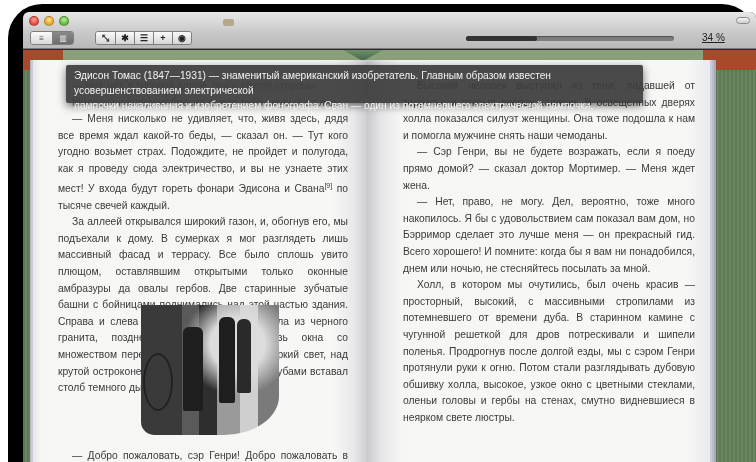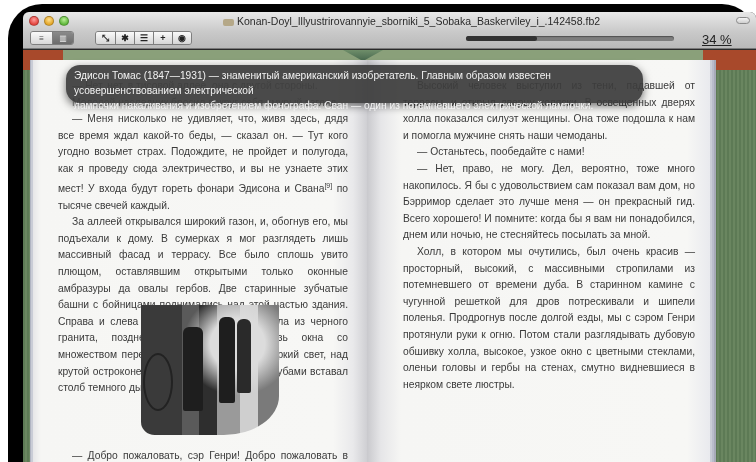--- a/index.html
+++ b/index.html
@@ -36,21 +36,21 @@
   .seg button { width: 21px; height: 12px; border: none; background: linear-gradient(#fafafa,#d8d8d8); font-size: 8px; color: #444; display: flex; align-items: center; justify-content: center; }
   .seg button.active { background: linear-gradient(#8a8a8a,#6c6c6c); color: #eee; }
   .seg button + button { border-left: 1px solid #7e7e7e; }
 
   .tools { position: absolute; top: 19px; left: 72px; display: flex; border: 1px solid #7e7e7e; border-radius: 3px; overflow: hidden; height: 14px; }
   .tools button { width: 19px; height: 12px; border: none; background: linear-gradient(#fafafa,#d6d6d6); font-size: 9px; color: #222; display: flex; align-items: center; justify-content: center; font-weight: bold; line-height: 1; }
   .tools button + button { border-left: 1px solid #7e7e7e; }
 
   .progress { position: absolute; top: 24px; left: 443px; width: 208px; height: 5px; border-radius: 3px; background: #7d7d7d; box-shadow: inset 0 1px 1px rgba(0,0,0,.35); }
   .progress-fill { height: 100%; border-radius: 3px; background: #333; }
-  .progress-label { position: absolute; top: 20px; left: 679px; font-size: 13px; color: #222; text-decoration: underline; }
+  .progress-label { position: absolute; top: 20px; left: 679px; font-size: 10px; color: #222; text-decoration: underline; }
 
   .book-area {
     position: absolute; left: 0; top: 38px; width: 100%; height: 412px;
     background: repeating-linear-gradient(90deg, #5d7a55 0 2px, #6a8660 2px 4px);
   }
   .cover-top {
     position: absolute; left: 0; top: 0; width: 100%; height: 20px;
     background: linear-gradient(90deg, #a8492b 0 40px, #8aa07a 40px 680px, #a8492b 680px);
   }
   .page {
@@ -87,41 +87,41 @@
       radial-gradient(ellipse at 70% 30%, #dcdcdc 0 20%, transparent 40%),
       linear-gradient(90deg, #3a3a3a 0 30%, #5a5a5a 30% 42%, #2e2e2e 42% 55%, #9a9a9a 55% 72%, #cfcfcf 72% 85%, #7a7a7a 85%);
     border-radius: 0 0 40% 10% / 0 0 30% 10%;
     filter: grayscale(1);
   }
   .illus-wheel { position: absolute; left: 2px; top: 48px; width: 30px; height: 58px; border: 2px solid #222; border-radius: 50%; }
   .illus-figure { position: absolute; background: #1e1e1e; border-radius: 6px 6px 2px 2px; }
 
   .tooltip {
     position: absolute; left: 43px; top: 15px; width: 577px; height: 38px;
-    background: rgba(60,60,60,0.93); border-radius: 14px;
+    background: rgba(60,60,60,0.93); border-radius: 2px;
     box-shadow: 0 3px 8px rgba(0,0,0,.55);
     color: #f2f2f2; font-size: 10.2px; line-height: 15px; padding: 3px 8px;
   }
 </style>
 </head>
 <body>
 
 <div class="bezel"></div>
 
 <div class="window">
 
   <div class="titlebar">
     <div class="traffic">
       <span class="t-close"></span>
       <span class="t-min"></span>
       <span class="t-max"></span>
     </div>
 
     <div class="win-title">
-      <span class="doc-icon"></span><span>Konan-Doyl_Illyustrirovannyie_sborniki_5_Sobaka_Baskerviley_i_.142458.fb2</span>
+      <span class="doc-icon"></span>
     </div>
     <div class="resize-pill"></div>
 
     <div class="seg">
       <button>
           <span>≡</span>
         </button>
       <button class="active">
           <span>▥</span>
         </button>
@@ -171,21 +171,21 @@
       </div>
 
       <div class="text left-text" style="top:388px;">
         <p>— Добро пожаловать, сэр Генри! Добро пожаловать в Баскервиль-холл!</p>
       </div>
     </div>
 
     <div class="page page-right">
       <div class="text right-text" style="top:18px;">
         <p>Высокий человек выступил из тени, падавшей от террасы, и открыл дверцу коляски. В освещенных дверях холла показался силуэт женщины. Она тоже подошла к нам и помогла мужчине снять наши чемоданы.</p>
-        <p>— Останьтесь, пообедайте с нами!</p>
+        <p>— Сэр Генри, вы не будете возражать, если я поеду прямо домой? — сказал доктор Мортимер. — Меня ждет жена.</p>
         <p>— Нет, право, не могу. Дел, вероятно, тоже много накопилось. Я бы с удовольствием сам показал вам дом, но Бэрримор сделает это лучше меня — он прекрасный гид. Всего хорошего! И помните: когда бы я вам ни понадобился, днем или ночью, не стесняйтесь посылать за мной.</p>
         <p>Холл, в котором мы очутились, был очень красив — просторный, высокий, с массивными стропилами из потемневшего от времени дуба. В старинном камине с чугунной решеткой для дров потрескивали и шипели поленья. Продрогнув после долгой езды, мы с сэром Генри протянули руки к огню. Потом стали разглядывать дубовую обшивку холла, высокое, узкое окно с цветными стеклами, оленьи головы и гербы на стенах, смутно видневшиеся в неярком свете люстры.</p>
 
       </div>
     </div>
 
     <div class="tooltip">
       <div>Эдисон Томас (1847—1931) — знаменитый американский изобретатель. Главным образом известен усовершенствованием электрической</div>
       <div>лампочки накаливания и изобретением фонографа. Сван — один из потемневшего электрической лампочки.</div>
     </div>

